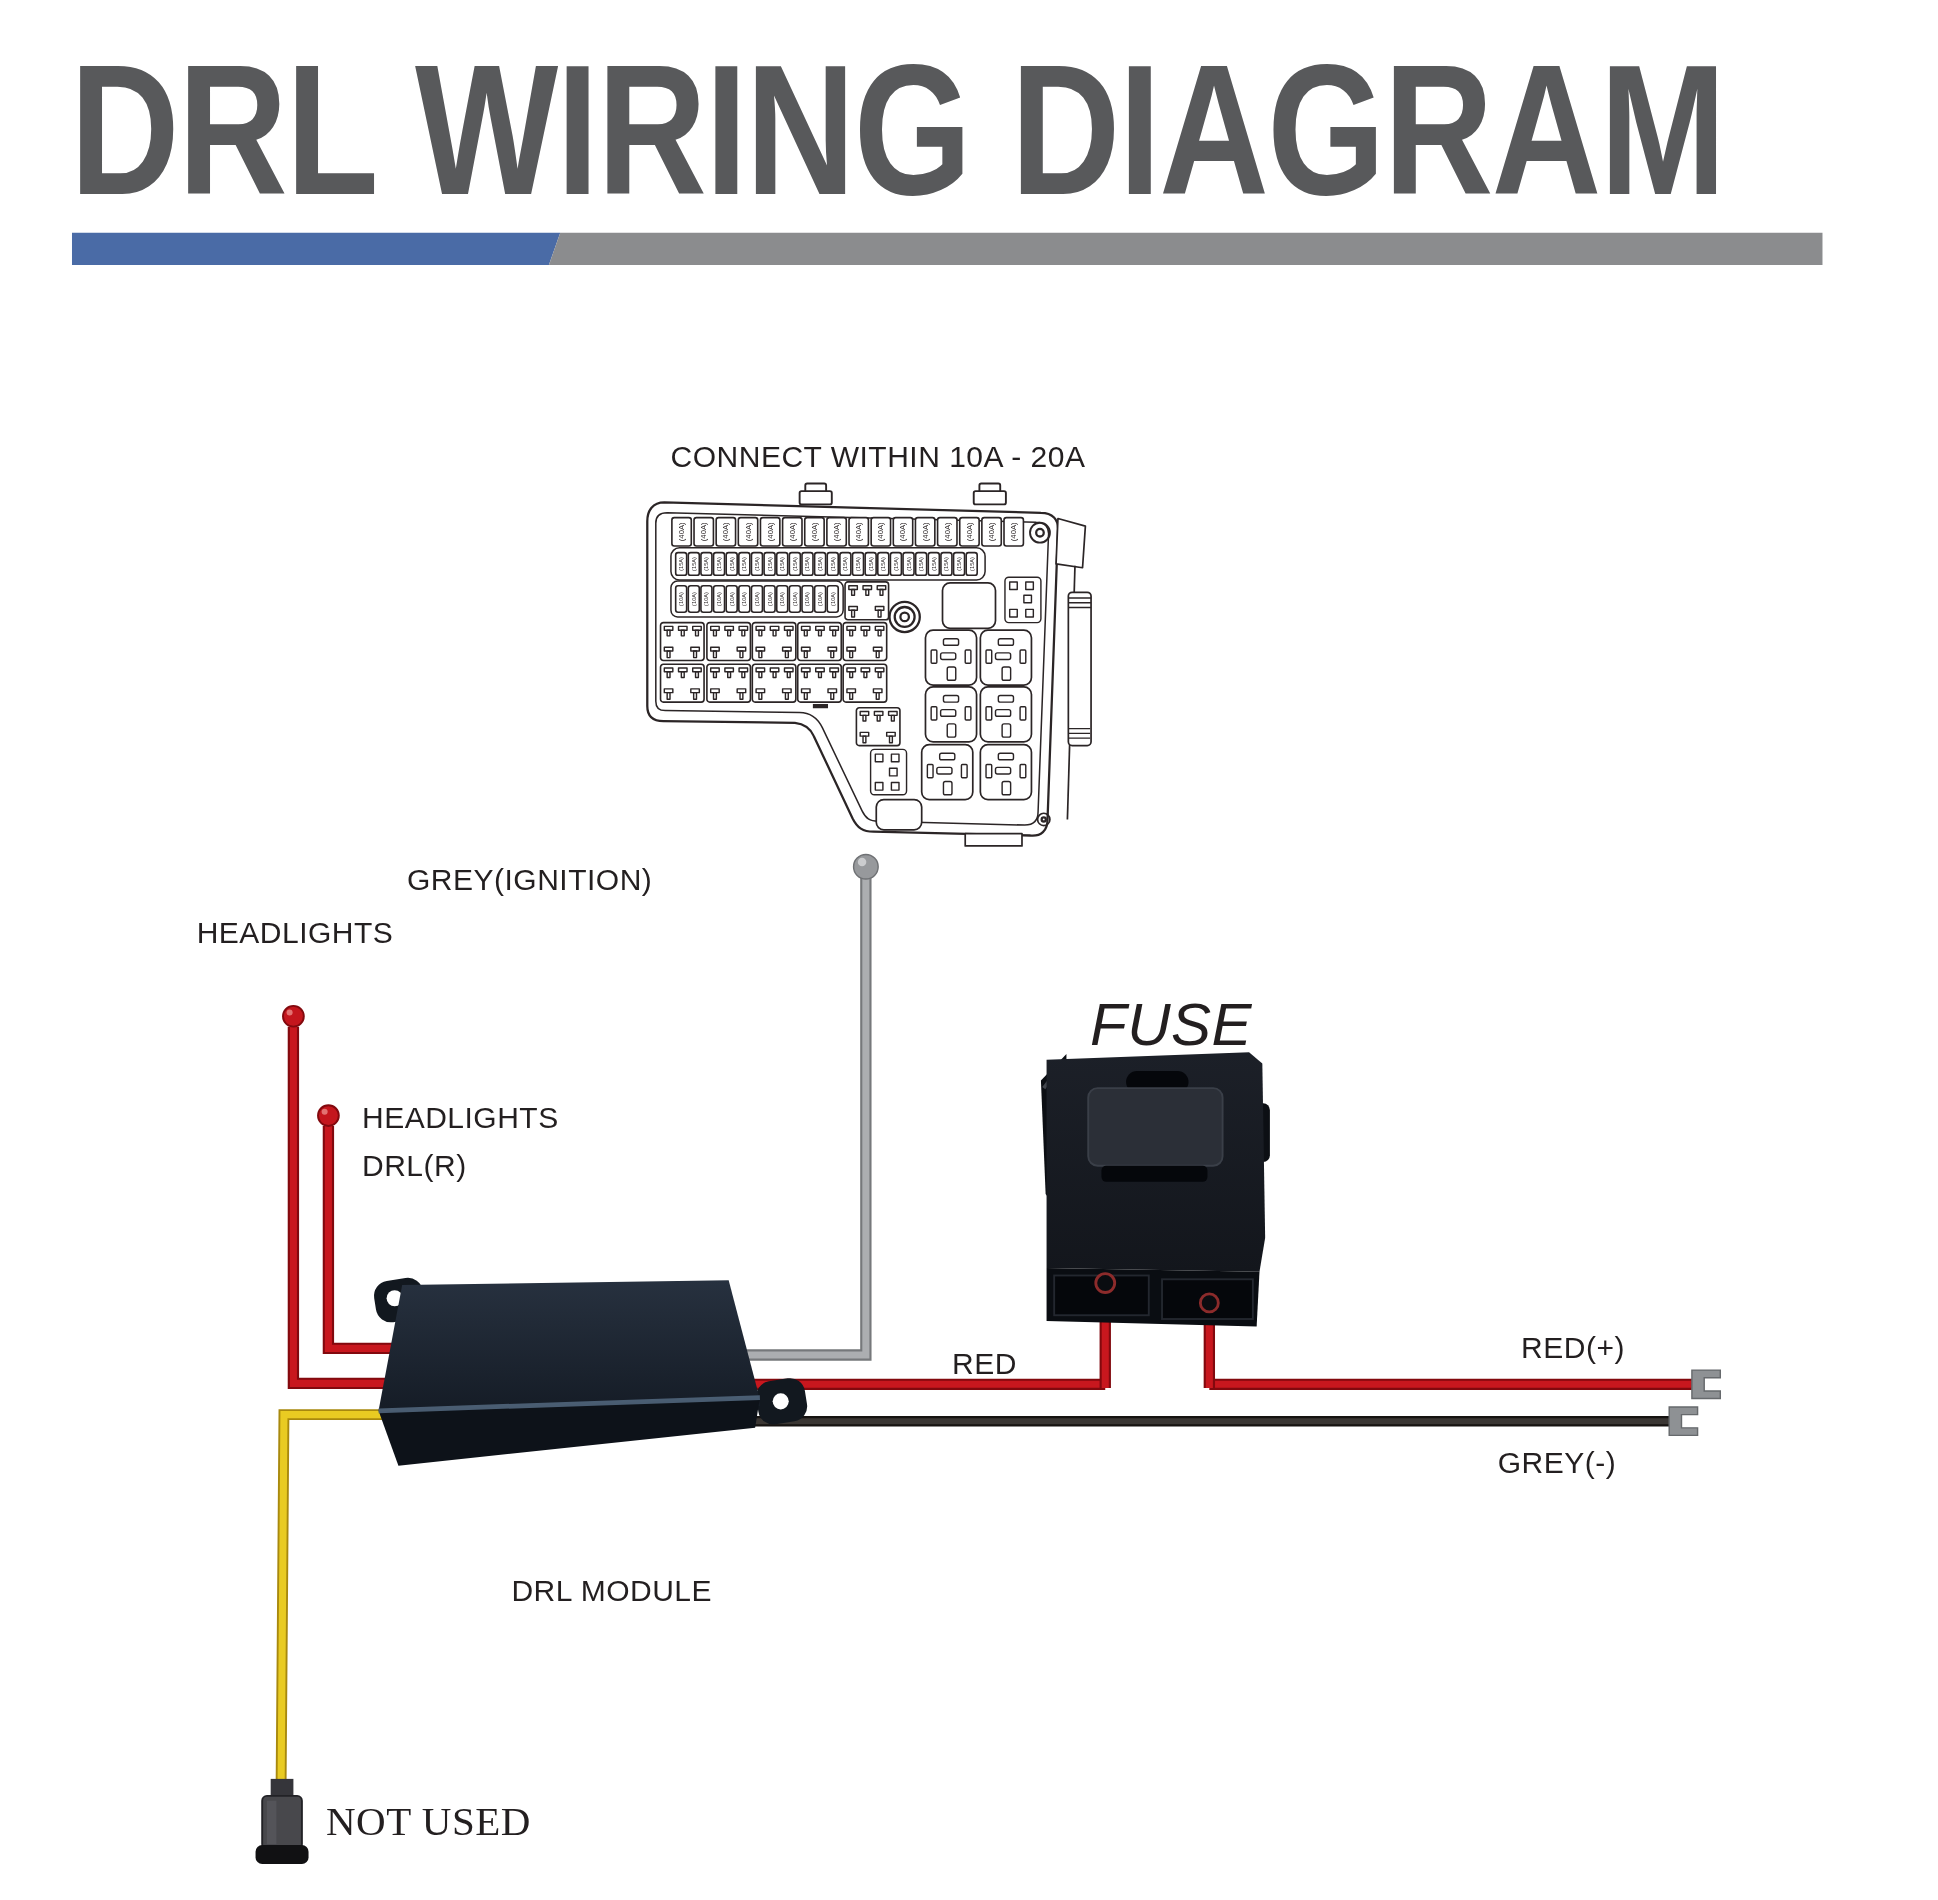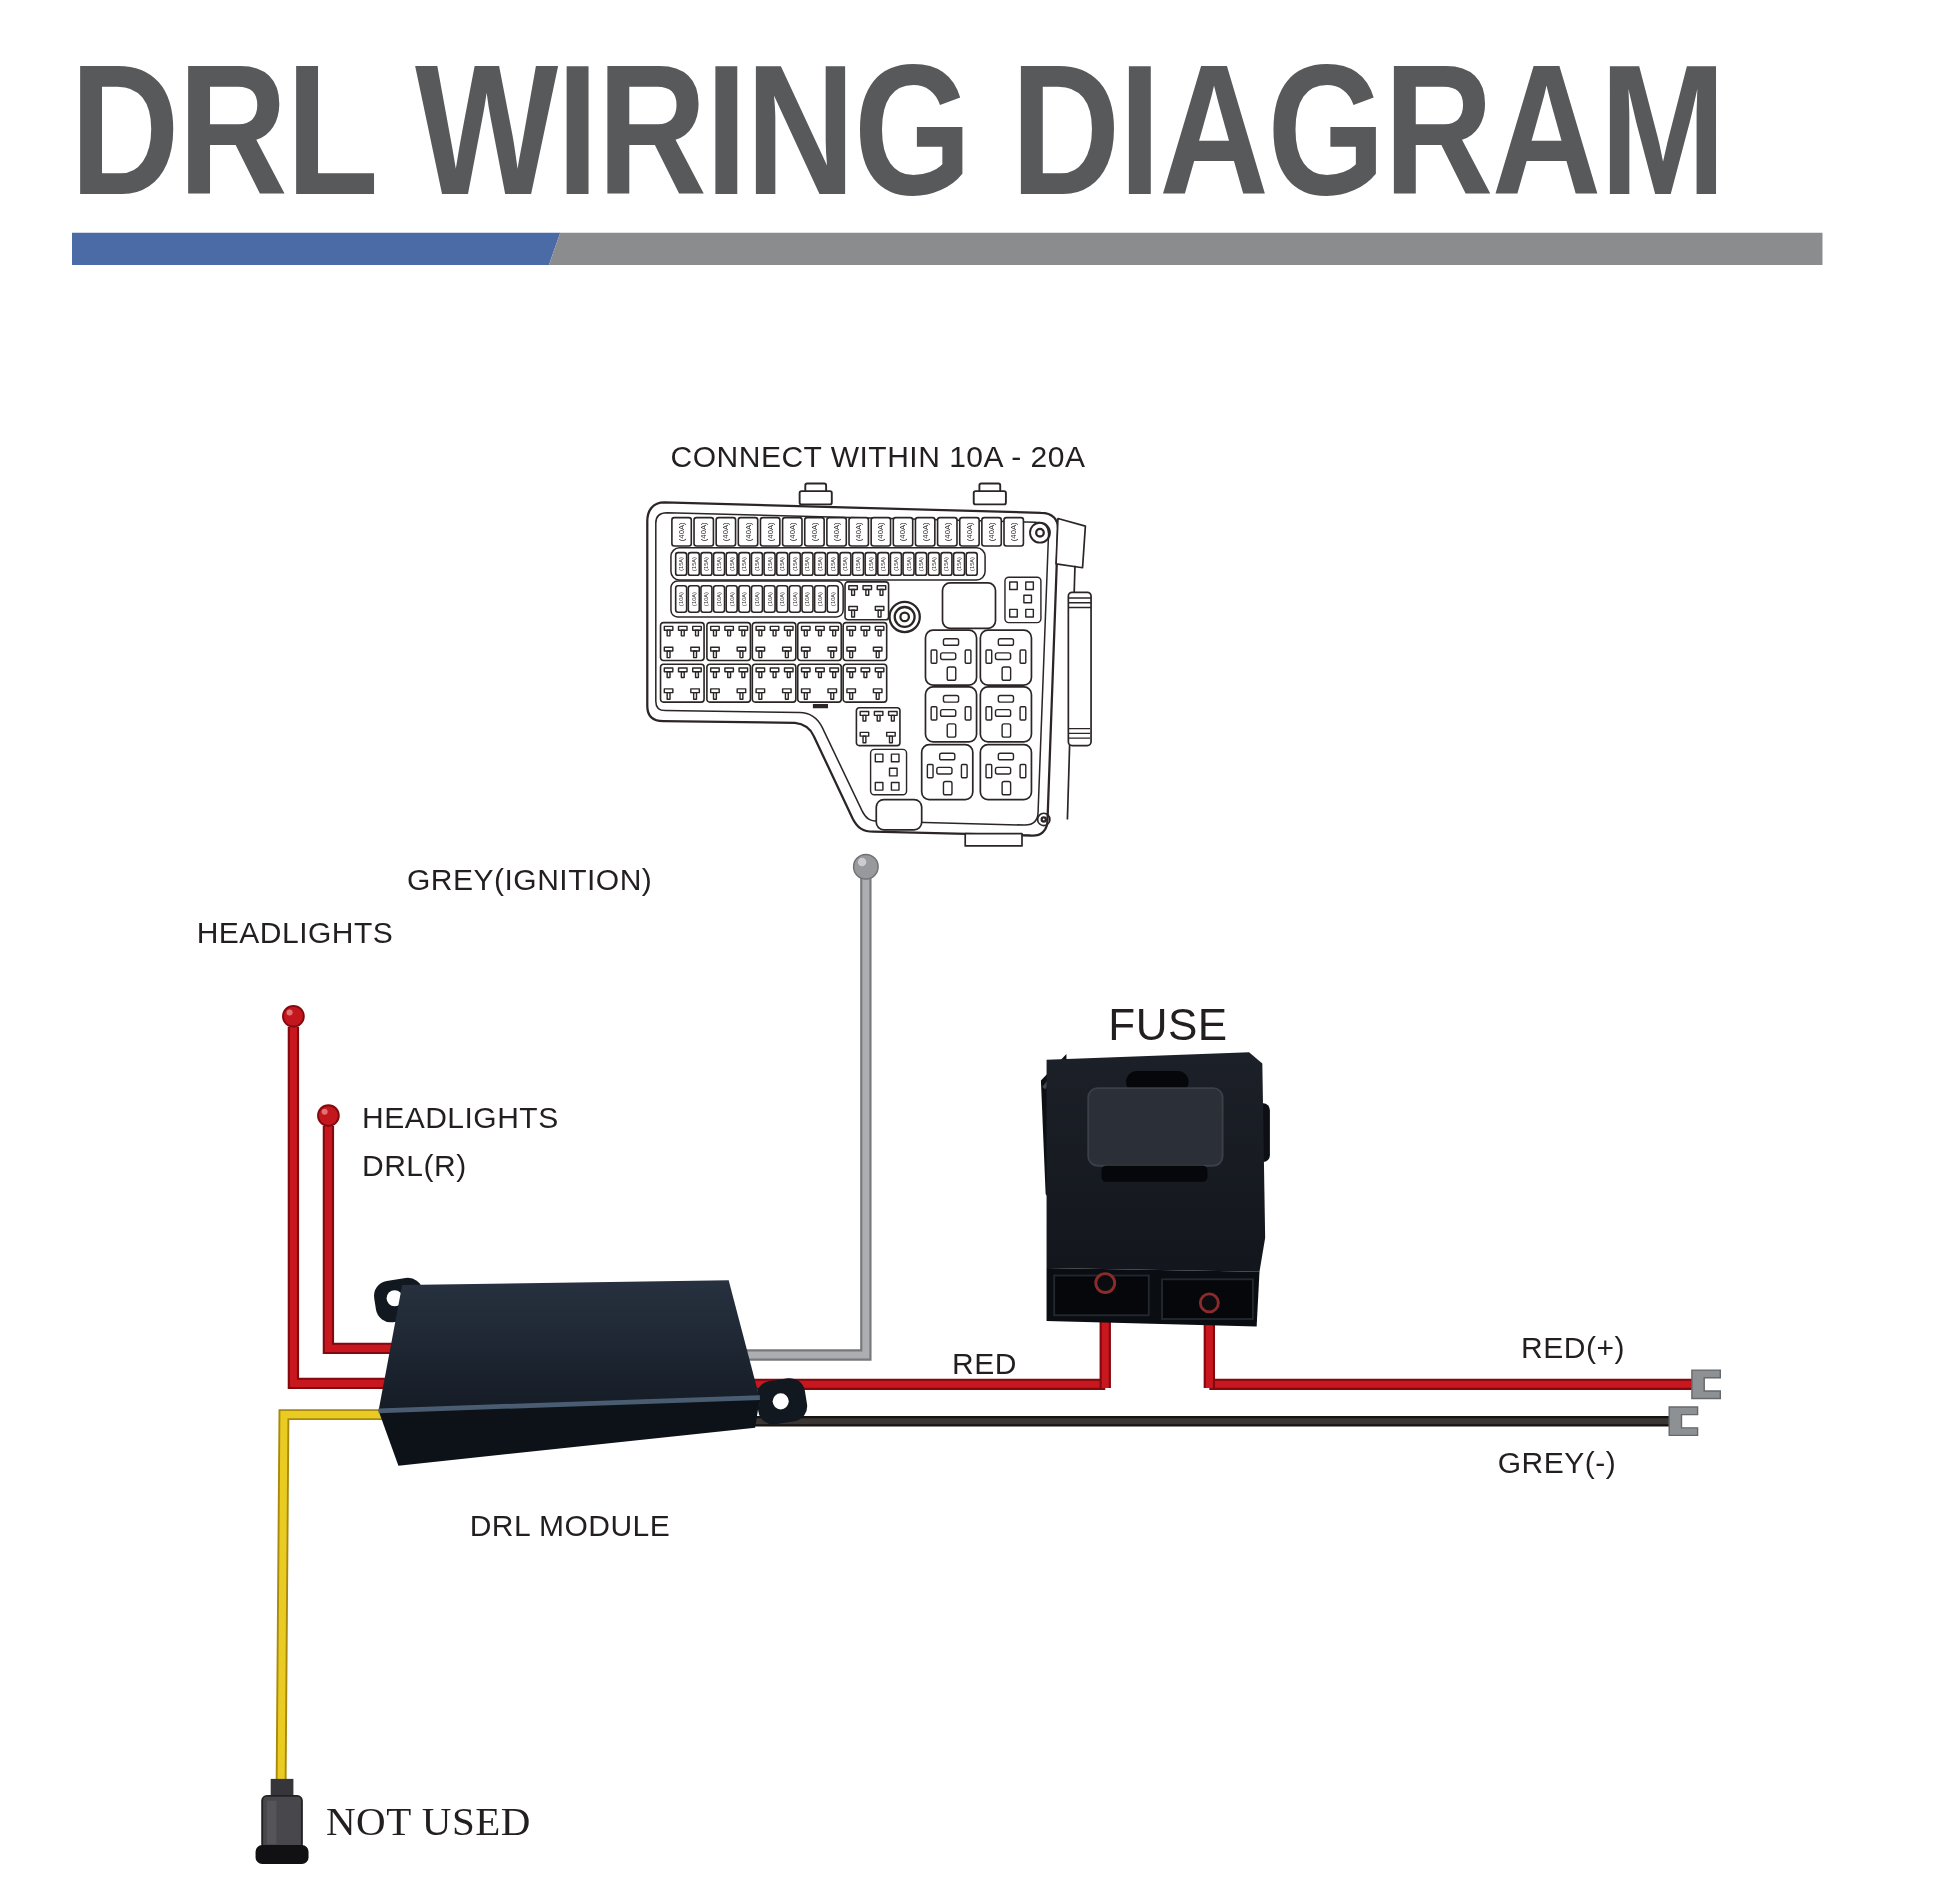--- a/index.html
+++ b/index.html
@@ -332,25 +332,25 @@
 
   <div class="label center" style="left:123px;top:909px;width:344px;">
     <div>HEADLIGHTS</div>
   </div>
 
   <div class="label" style="left:362px;top:1094px;width:397px;">
     <div>HEADLIGHTS</div>
     <div>DRL(R)</div>
   </div>
 
-  <div class="label center" style="left:1090px;top:1001px;width:156px;font-size:44px;">FUSE</div>
+  <div class="label center" style="left:1090px;top:1001px;width:156px;font-size:60px;font-style:italic;">FUSE</div>
 
   <div class="label center" style="left:926px;top:1340px;width:117px;">RED</div>
 
   <div class="label center" style="left:1448px;top:1324px;width:250px;">RED(+)</div>
 
   <div class="label center" style="left:1432px;top:1439px;width:250px;">GREY(-)</div>
 
-  <div class="label center" style="left:428px;top:1502px;width:284px;">DRL MODULE</div>
+  <div class="label center" style="left:428px;top:1567px;width:284px;text-align:right;">DRL MODULE</div>
 
   <div class="label" style="left:326px;top:1797px;width:284px;font-size:41px;font-family:Liberation Serif, serif;">NOT USED</div>
 </div>
 
 
 </body></html>

